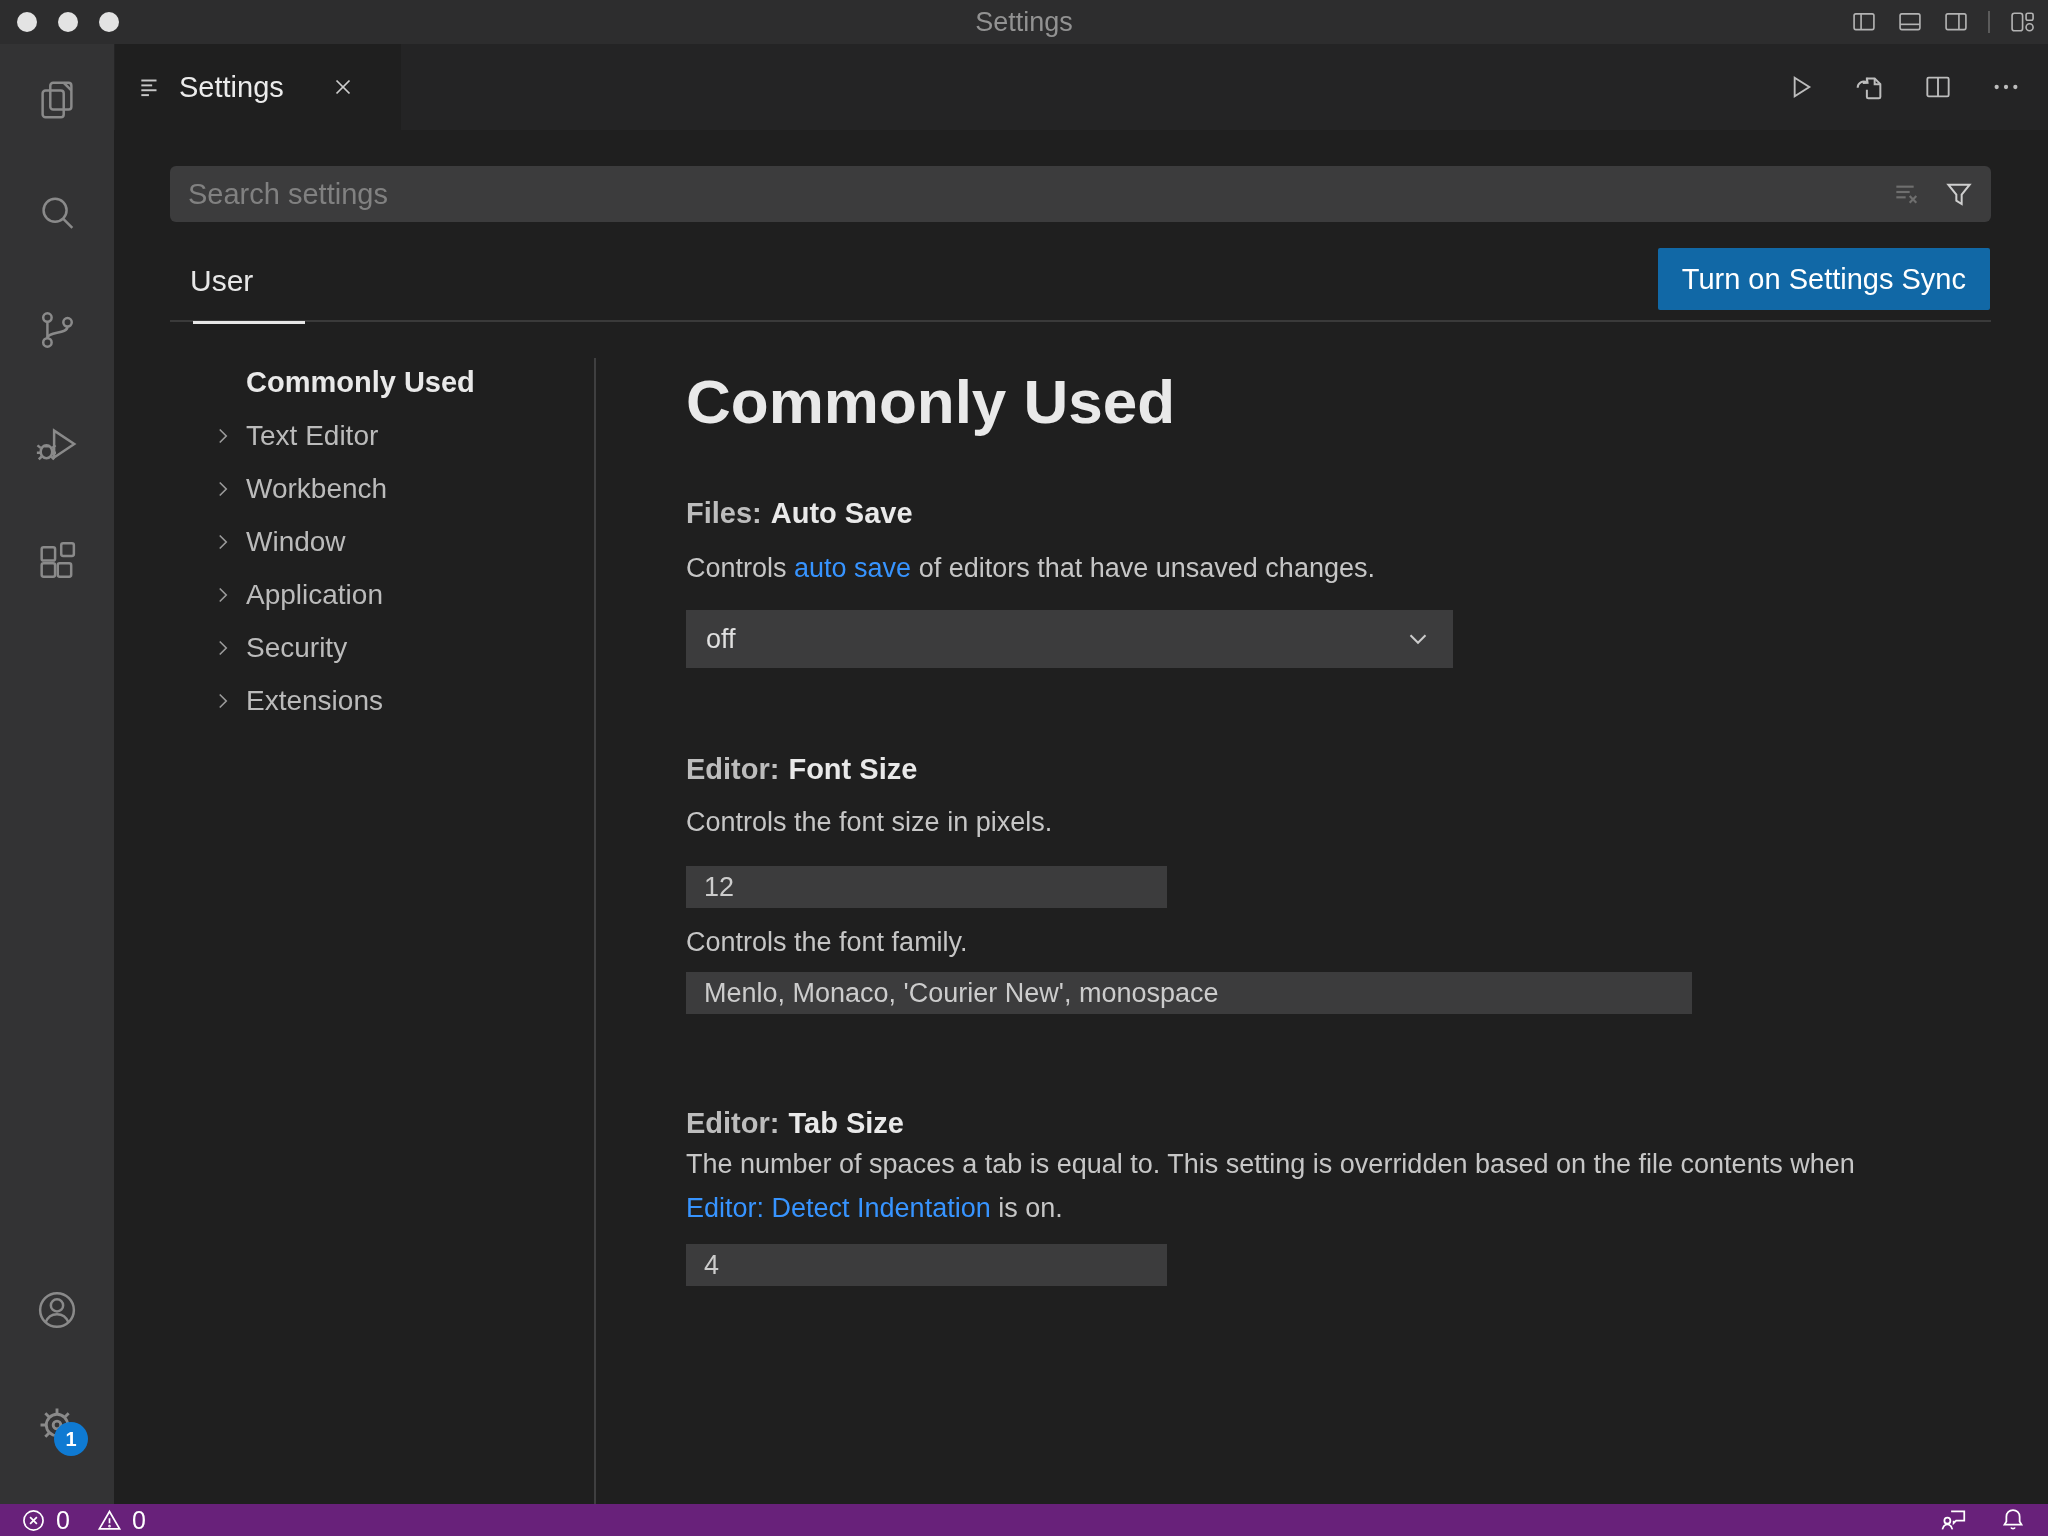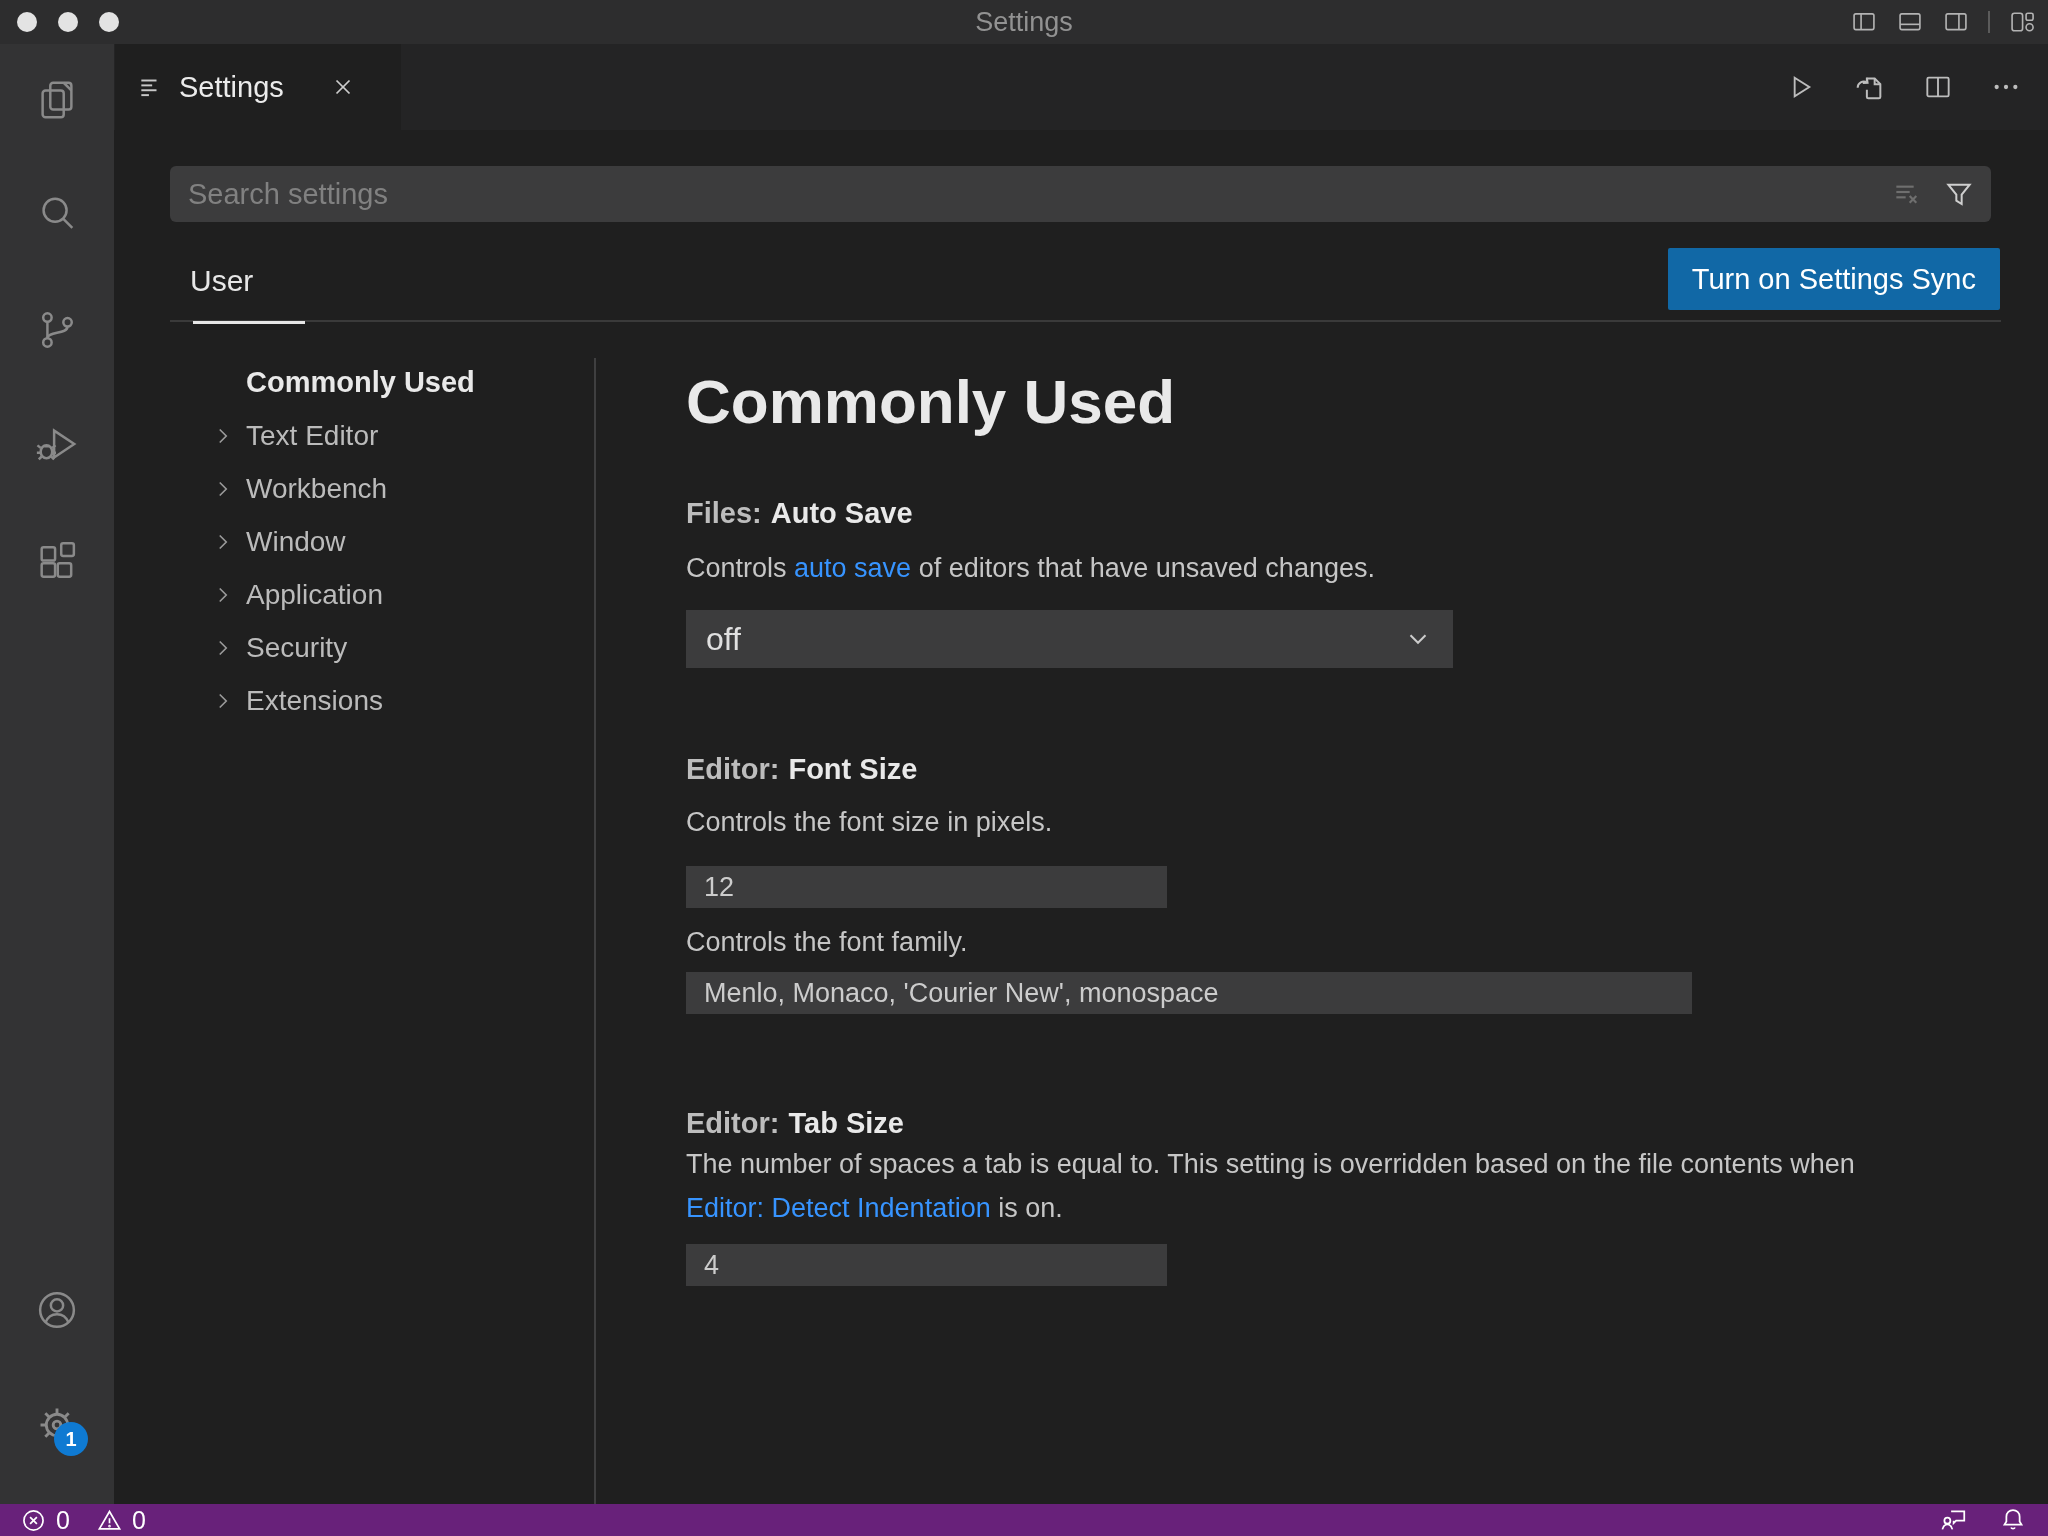--- a/index.html
+++ b/index.html
@@ -49,21 +49,21 @@
   .search-box { position:absolute; left:170px; top:166px; width:1821px; height:56px;
     background:#3c3c3d; border-radius:6px; display:flex; align-items:center; padding:0 16px; }
   .search-box input { flex:1; background:transparent; border:none; outline:none;
     font-family:"Liberation Sans", sans-serif; font-size:29px; color:#d4d4d4; }
   .search-box input::placeholder { color:#818181; }
   .search-actions { display:flex; align-items:center; gap:20px; }
   .icon-clear { color:#6f6f6f; }
   .icon-filter { color:#cfcfcf; }
 
   
-  .scope-row { position:absolute; left:170px; right:47px; top:240px; height:82px; border-bottom:2px solid #3a3a3a; }
+  .scope-row { position:absolute; left:170px; right:57px; top:240px; height:82px; border-bottom:2px solid #3a3a3a; }
   .user-tab { position:absolute; left:20px; top:0; height:82px; display:flex; align-items:center;
     font-size:30px; color:#e7e7e7; }
   .user-underline { position:absolute; left:3px; bottom:-2px; width:112px; height:3px; background:#e7e7e7; }
   .sync-btn { position:absolute; right:1px; top:8px; height:62px; padding:0 24px;
     background:#1168a6; color:#ffffff; font-size:29px; display:flex; align-items:center;
     border-radius:2px; }
 
   
   .toc { position:absolute; left:170px; top:356px; width:420px; }
   .toc-item { height:53px; display:flex; align-items:center; position:relative;
@@ -79,21 +79,21 @@
   .h1 { font-size:62px; font-weight:600; color:#e9e9e9; line-height:72px; }
   .setting-label { font-size:29px; font-weight:600; line-height:38px; }
   .setting-label .cat { color:#bdbdbd; margin-right:9px; }
   .setting-label .name { color:#e9e9e9; }
   .setting-desc { font-size:27px; line-height:36px; color:#c6c6c6; }
   .setting-desc a, .link { color:#3794ff; text-decoration:none; cursor:pointer; }
   .mt-files { margin-top:56px; }
   .mt-desc { margin-top:18px; }
   .dropdown { margin-top:24px; width:767px; height:58px; background:#3c3c3d;
     display:flex; align-items:center; justify-content:space-between; padding:16px 20px;
-    font-size:32px; color:#e0e0e0; cursor:default; }
+    font-size:27px; color:#e0e0e0; cursor:default; }
   .dropdown .chev-down { color:#cccccc; }
   .mt-fontsize { margin-top:82px; }
   .mt-desc2 { margin-top:16px; }
   .text-input { margin-top:26px; width:481px; height:42px; background:#3c3c3d; border:none; outline:none;
     font-family:"Liberation Sans", sans-serif; font-size:27px; color:#cccccc; padding:0 18px; display:block; }
   .mt-fontfamily { margin-top:94px; }
   .input-family { margin-top:12px; width:1006px; }
   .mt-tabsize { margin-top:90px; }
   .desc-tabsize { width:1200px; line-height:44px; }
   .input-tabsize { margin-top:14px; }

